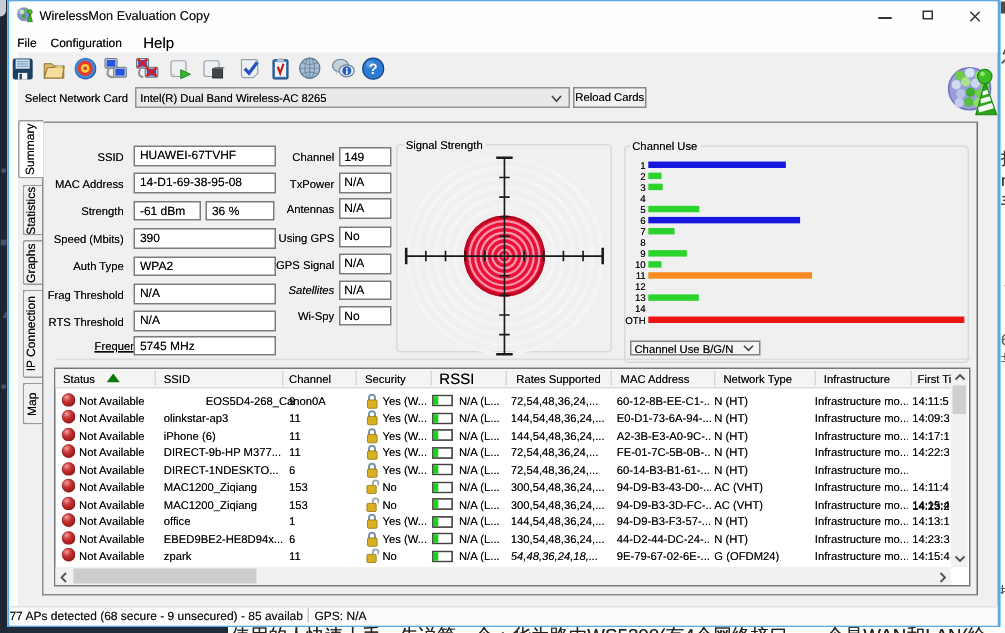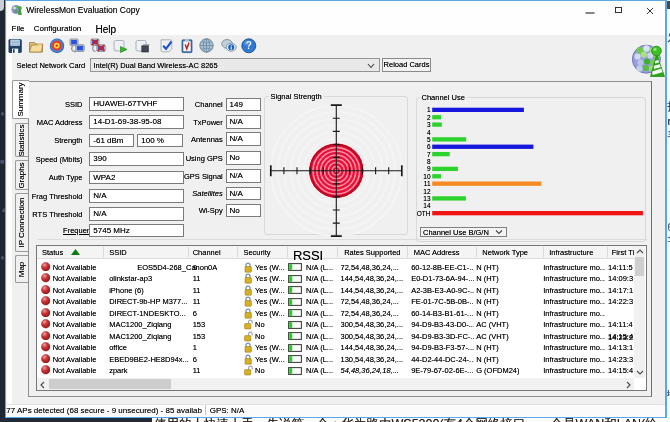--- a/index.html
+++ b/index.html
@@ -226,21 +226,21 @@
 <div class="box" style="left:89.3px;top:152.3px;width:95px;">390</div>
 <div class="rlbl" style="left:18px;top:173.2px;width:64.5px;">Auth Type</div>
 <div class="box" style="left:89.3px;top:170.7px;width:95px;">WPA2</div>
 <div class="rlbl" style="left:18px;top:191.5px;width:64.5px;">Frag Threshold</div>
 <div class="box" style="left:89.3px;top:189px;width:95px;">N/A</div>
 <div class="rlbl" style="left:18px;top:209.8px;width:64.5px;">RTS Threshold</div>
 <div class="box" style="left:89.3px;top:207.3px;width:95px;">N/A</div>
 <div class="rlbl" style="left:34px;top:226px;width:64.5px;text-decoration:underline;">Frequency</div>
 <div class="box" style="left:89.3px;top:223.5px;width:95px;">5745 MHz</div>
 <div class="box" style="left:89.3px;top:133.8px;width:45px;">-61 dBm</div>
-<div class="box" style="left:137.3px;top:133.8px;width:46px;">100 %</div>
+<div class="box" style="left:137.3px;top:133.8px;width:46px;">36 %</div>
 <div class="rlbl" style="left:160px;top:100.2px;width:62.8px;">Channel</div>
 <div class="box" style="left:225.5px;top:97.7px;width:35px;">149</div>
 <div class="rlbl" style="left:160px;top:117.6px;width:62.8px;">TxPower</div>
 <div class="box" style="left:225.5px;top:115.1px;width:35px;">N/A</div>
 <div class="rlbl" style="left:160px;top:134.8px;width:62.8px;">Antennas</div>
 <div class="box" style="left:225.5px;top:132.3px;width:35px;">N/A</div>
 <div class="rlbl" style="left:160px;top:153.7px;width:62.8px;">Using GPS</div>
 <div class="box" style="left:225.5px;top:151.2px;width:35px;">No</div>
 <div class="rlbl" style="left:160px;top:171.5px;width:62.8px;">GPS Signal</div>
 <div class="box" style="left:225.5px;top:169px;width:35px;">N/A</div>
@@ -321,21 +321,21 @@
 <div class="abs" style="left:286.6px;top:246.5px;width:1px;height:10.5px;background:#d8d8d8;"></div>
 <div class="abs" style="left:337.1px;top:246.5px;width:1px;height:10.5px;background:#d8d8d8;"></div>
 <div class="abs" style="left:407.1px;top:246.5px;width:1px;height:10.5px;background:#d8d8d8;"></div>
 <div class="abs" style="left:476.2px;top:246.5px;width:1px;height:10.5px;background:#d8d8d8;"></div>
 <div class="abs" style="left:543.2px;top:246.5px;width:1px;height:10.5px;background:#d8d8d8;"></div>
 <div class="abs" style="left:606.6px;top:246.5px;width:1px;height:10.5px;background:#d8d8d8;"></div>
 <div class="abs" style="left:42px;top:248.2px;font-size:7.5px;color:#000;white-space:nowrap;">Status</div>
 <div class="abs" style="left:109.2px;top:248.2px;font-size:7.5px;color:#000;white-space:nowrap;">SSID</div>
 <div class="abs" style="left:192.7px;top:248.2px;font-size:7.5px;color:#000;white-space:nowrap;">Channel</div>
 <div class="abs" style="left:243.4px;top:248.2px;font-size:7.5px;color:#000;white-space:nowrap;">Security</div>
-<div class="abs" style="left:292.9px;top:248.2px;font-size:13px;color:#000;white-space:nowrap;">RSSI</div>
+<div class="abs" style="left:292.9px;top:248.2px;font-size:10px;color:#000;white-space:nowrap;">RSSI</div>
 <div class="abs" style="left:344.2px;top:248.2px;font-size:7.5px;color:#000;white-space:nowrap;">Rates Supported</div>
 <div class="abs" style="left:413.7px;top:248.2px;font-size:7.5px;color:#000;white-space:nowrap;">MAC Address</div>
 <div class="abs" style="left:482.3px;top:248.2px;font-size:7.5px;color:#000;white-space:nowrap;">Network Type</div>
 <div class="abs" style="left:549.2px;top:248.2px;font-size:7.5px;color:#000;white-space:nowrap;">Infrastructure</div>
 <div class="abs" style="left:611.7px;top:248.2px;font-size:7.5px;color:#000;white-space:nowrap;">First Tim</div>
 <svg class="abs" style="left:71px;top:248.9px;" width="9" height="6" viewBox="0 0 9 6">
     <path d="M4.5 0 L9 6 L0 6 Z" fill="#0a7a0a"></path>
   </svg>
 <div class="abs" style="left:0;top:260.9px;width:633px;height:11.57px;">
     <svg class="abs" style="left:40.8px;top:0.8px;" width="9.5" height="9.5" viewBox="0 0 10 10">

